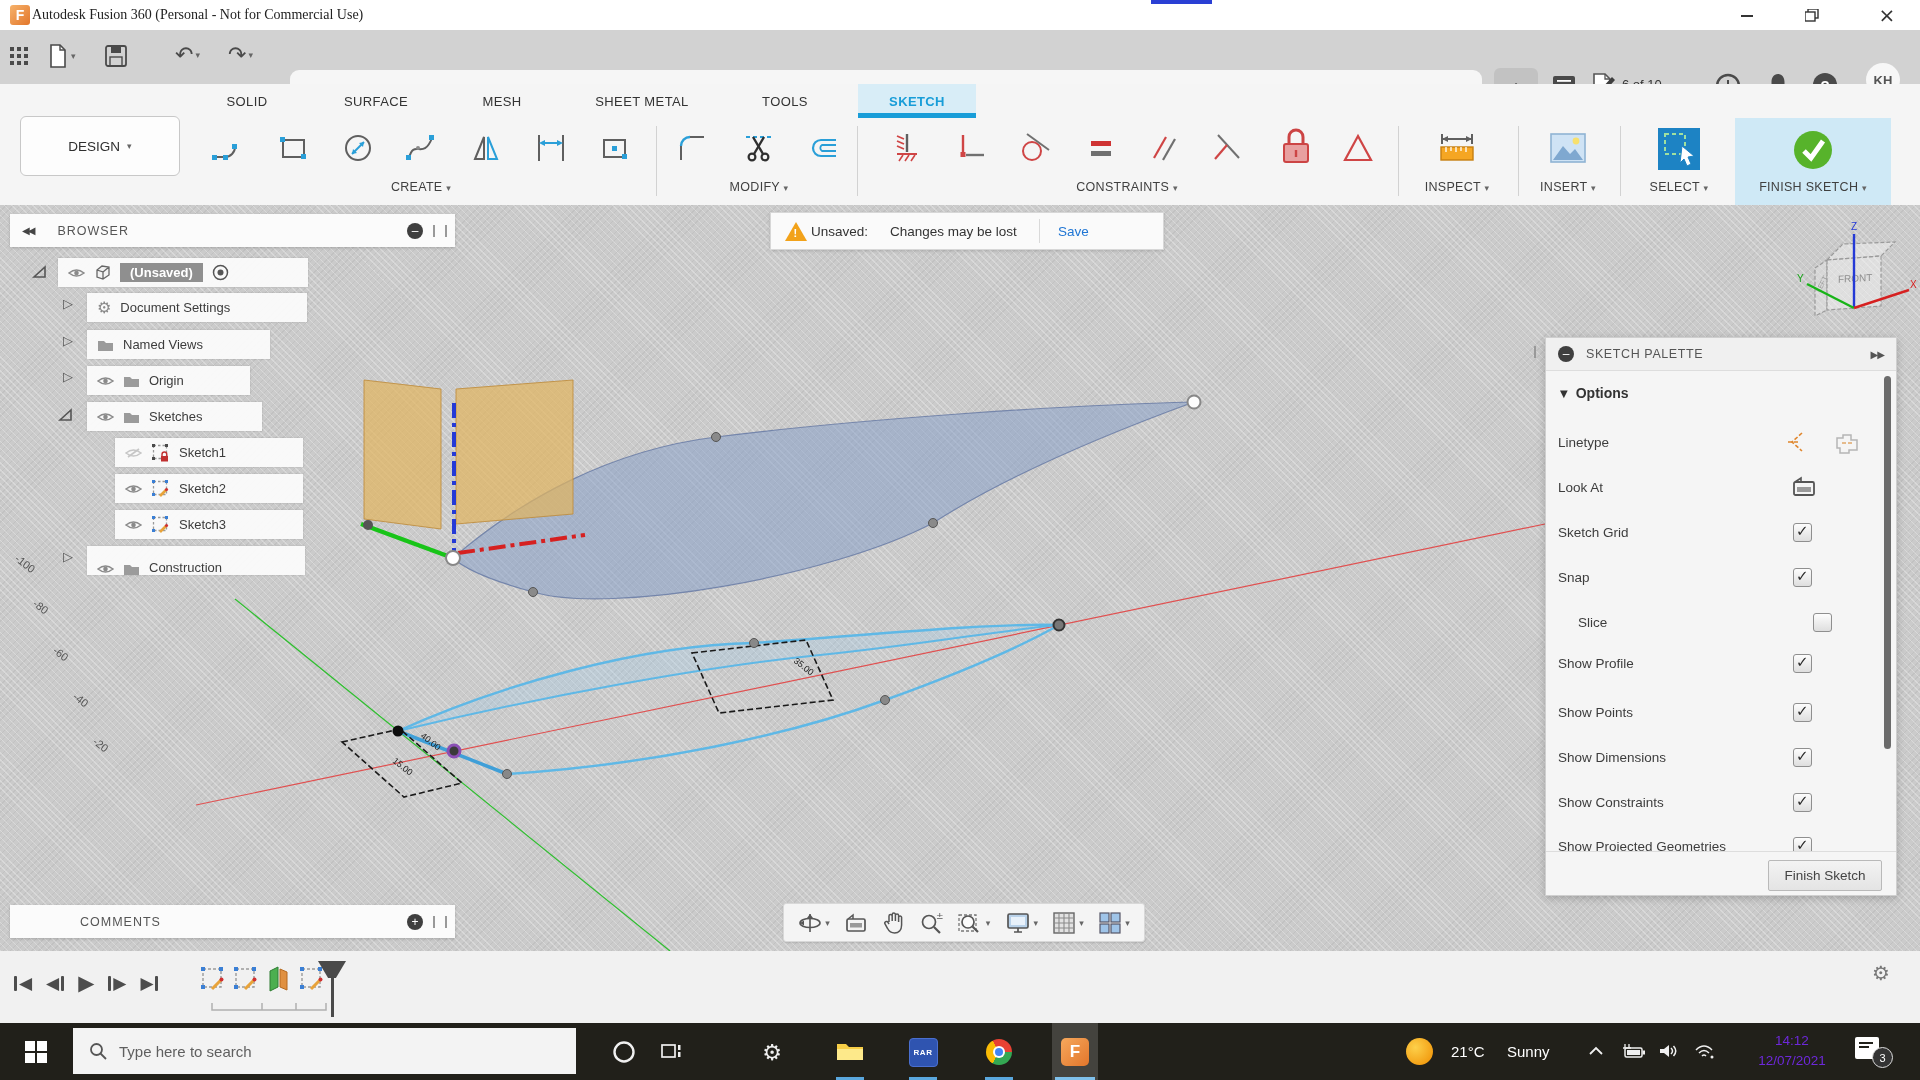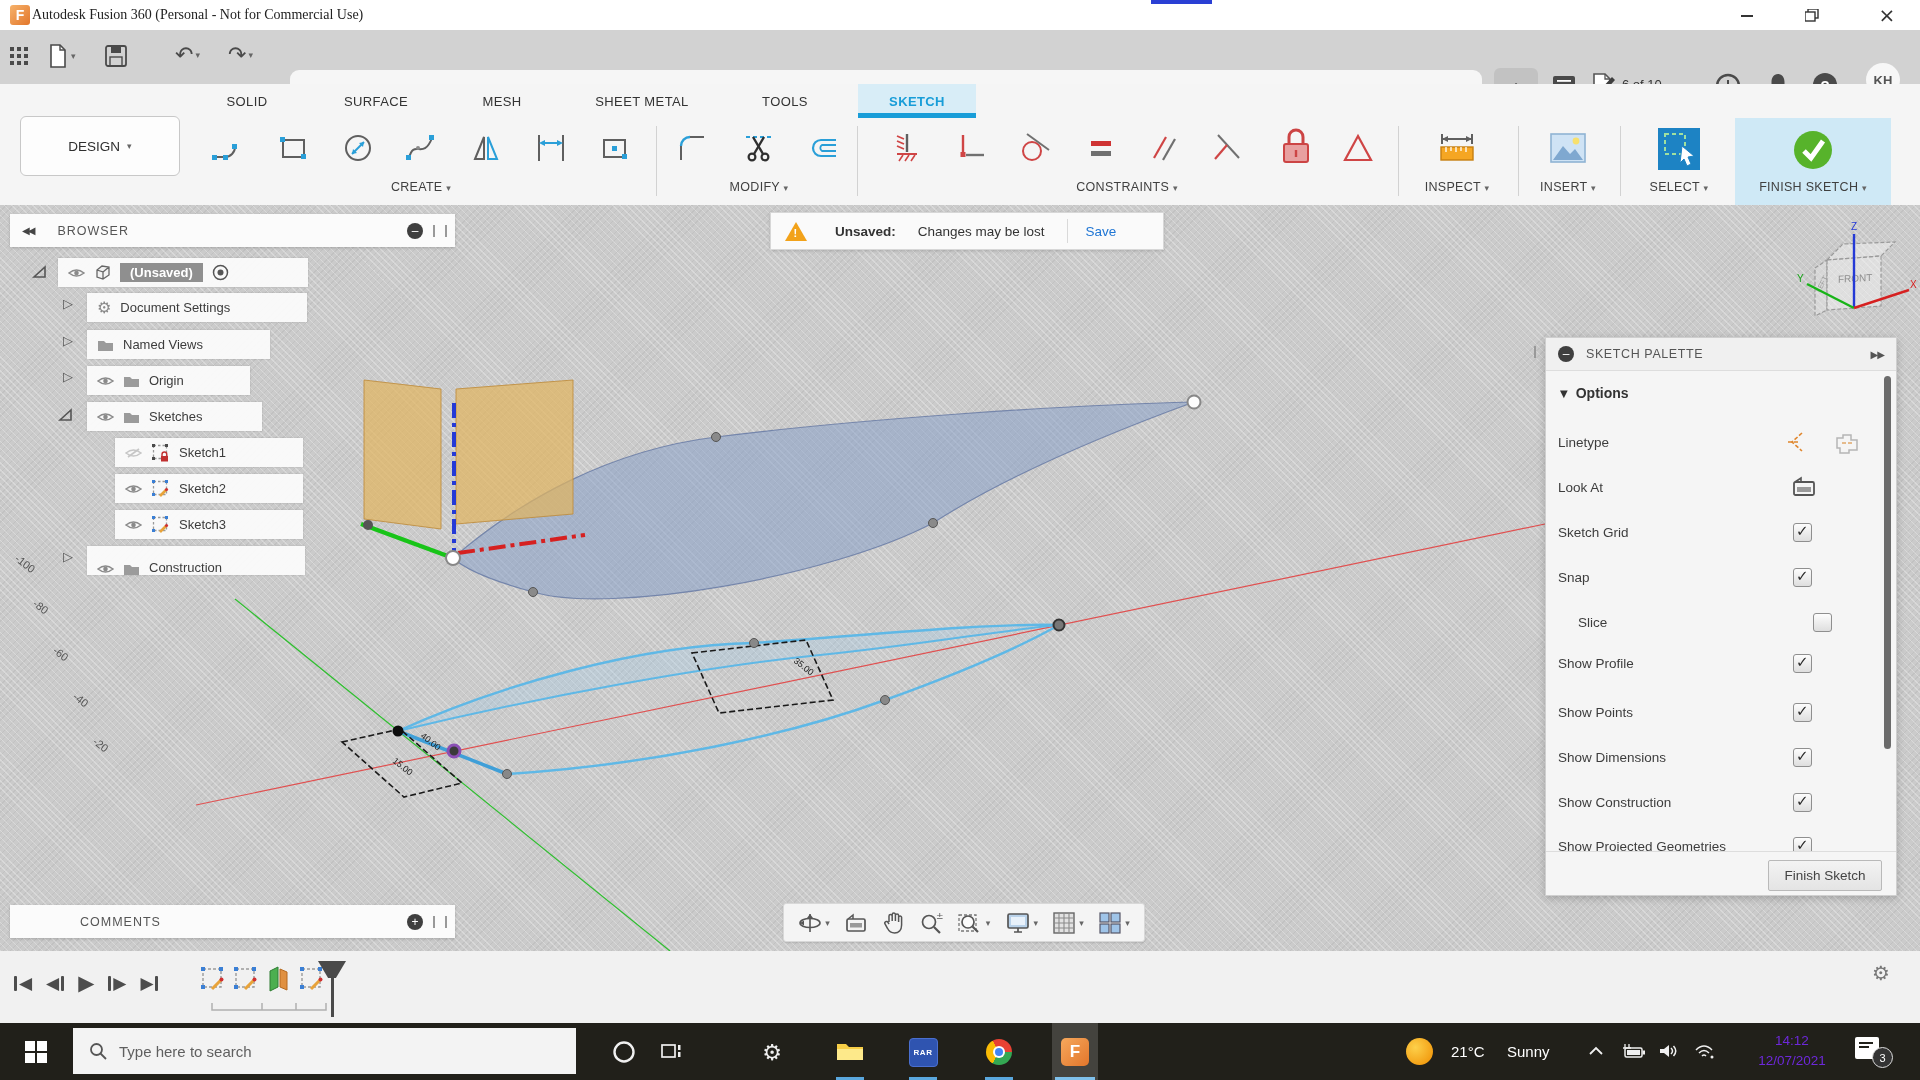--- a/index.html
+++ b/index.html
@@ -481,21 +481,21 @@
   <line x1="61" y1="88" x2="116" y2="70" stroke="#d62020" stroke-width="2.4"></line>
   <text x="58" y="10" font-size="10" fill="#2439d6">Z</text>
   <text x="4" y="62" font-size="10" fill="#18a418">Y</text>
   <text x="117" y="68" font-size="10" fill="#d62020">X</text>
 </svg>
 
 <div class="abs warn">
   <div style="margin-left:14px;" class="warn-tri">
       <span>!</span>
     </div>
-  <span style="margin-left:28px;font-size:13.5px;font-weight:bold;color:#333;">Unsaved:</span>
+  <span style="margin-left:4px;font-size:13.5px;font-weight:normal;color:#333;">Unsaved:</span>
   <span style="margin-left:22px;font-size:13.5px;color:#333;">Changes may be lost</span>
   <div style="margin-left:22px;width:1px;height:24px;background:#d9d9d9;"></div>
   <span style="margin-left:18px;font-size:13.5px;color:#2076d4;">Save</span>
 </div>
 
 <div class="abs panel-bar" style="left:10px;top:214px;width:445px;height:33px;">
   <span class="sym" style="margin-left:12px;font-size:10px;color:#444;letter-spacing:-2px;">◀◀</span>
   <span class="panel-title" style="margin-left:24px;">BROWSER</span>
   <div class="mini-circle" style="margin-left:auto;">–</div>
   <div class="grip" style="margin:0 8px 0 10px;"></div>
@@ -671,21 +671,21 @@
   </div>
   <div class="pal-row" style="top:362px;">
     <span>Show Points</span>
     <div class="cb checked"></div>
   </div>
   <div class="pal-row" style="top:407px;">
     <span>Show Dimensions</span>
     <div class="cb checked"></div>
   </div>
   <div class="pal-row" style="top:452px;">
-    <span>Show Construction</span>
+    <span>Show Constraints</span>
     <div class="cb checked"></div>
   </div>
   <div class="pal-row" style="top:496px;">
     <span>Show Projected Geometries</span>
     <div class="cb checked"></div>
   </div>
 
   <div class="pal-footer">
     <div class="finish-btn">Finish Sketch</div>
   </div>

